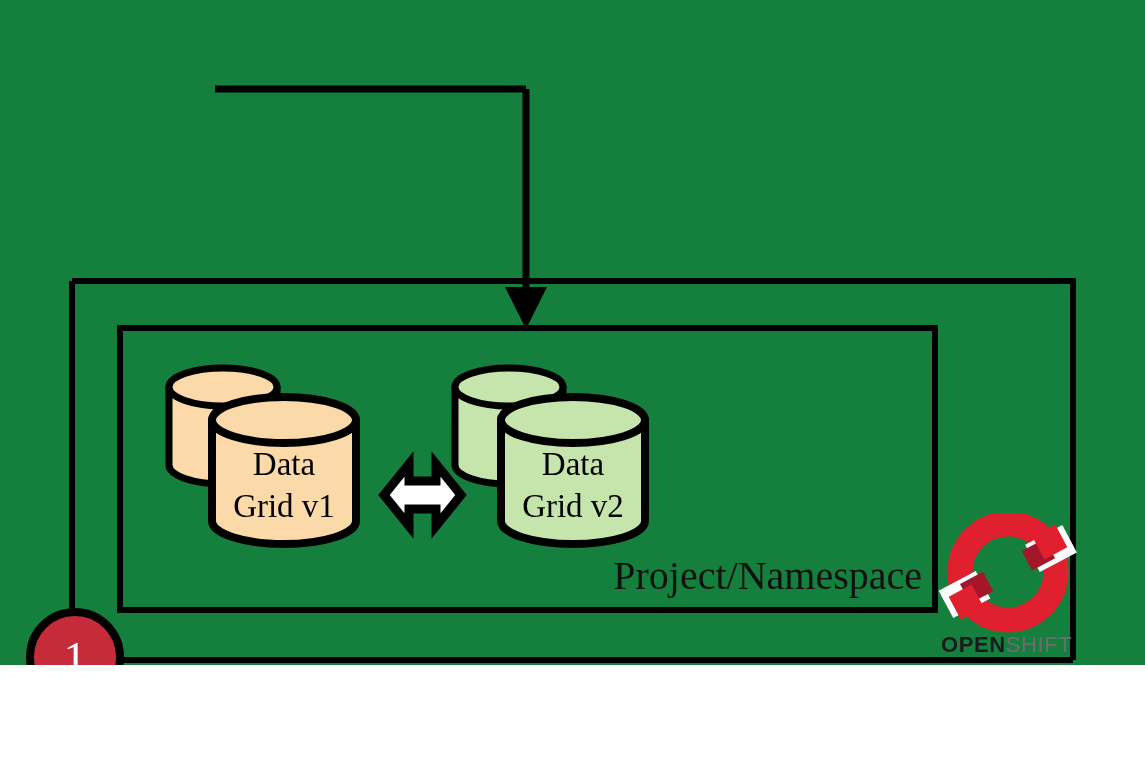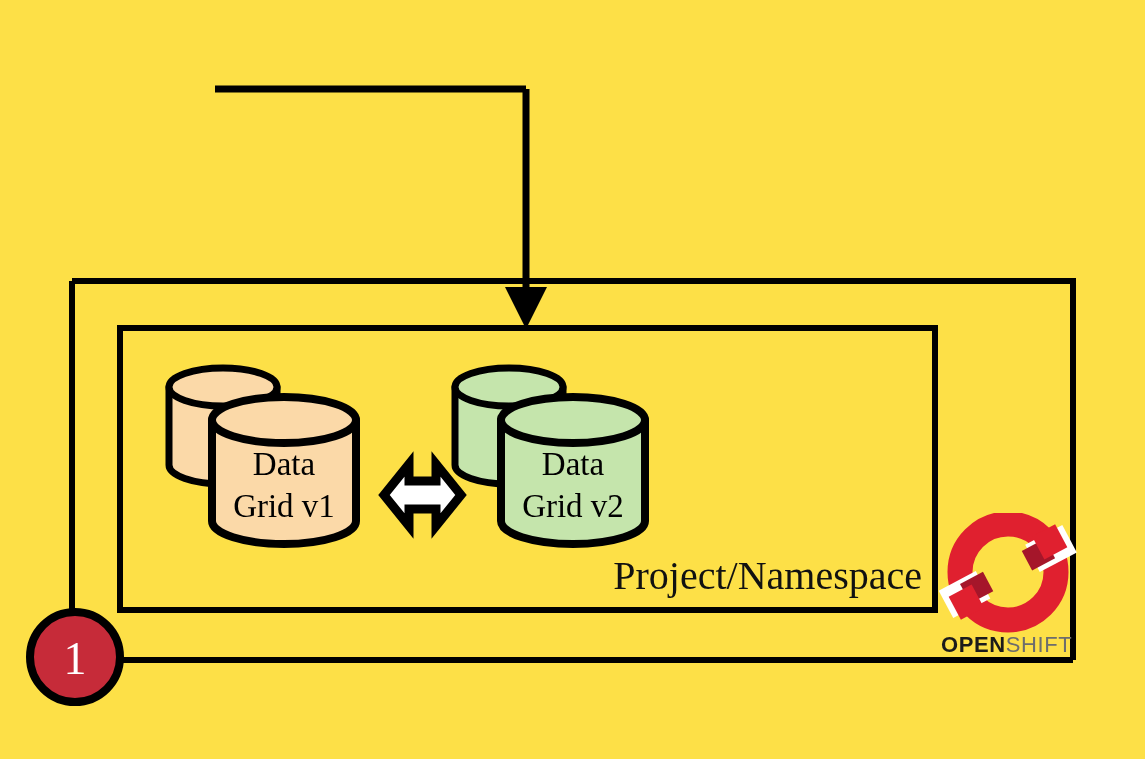--- a/index.html
+++ b/index.html
@@ -7,22 +7,22 @@
     margin: 0;
     padding: 0;
     background: #ffffff;
   }
   body {
     font-family: "Liberation Serif", "DejaVu Serif", serif;
   }
   #stage {
     position: relative;
     width: 1145px;
-    height: 759px;
-    background: #fde047;
+    height: 665px;
+    background: #15803d;
     overflow: hidden;
   }
   #stage svg {
     position: absolute;
     left: 0;
     top: 0;
     display: block;
   }
   .cyl-label {
     font-family: "Liberation Serif", "DejaVu Serif", serif;

